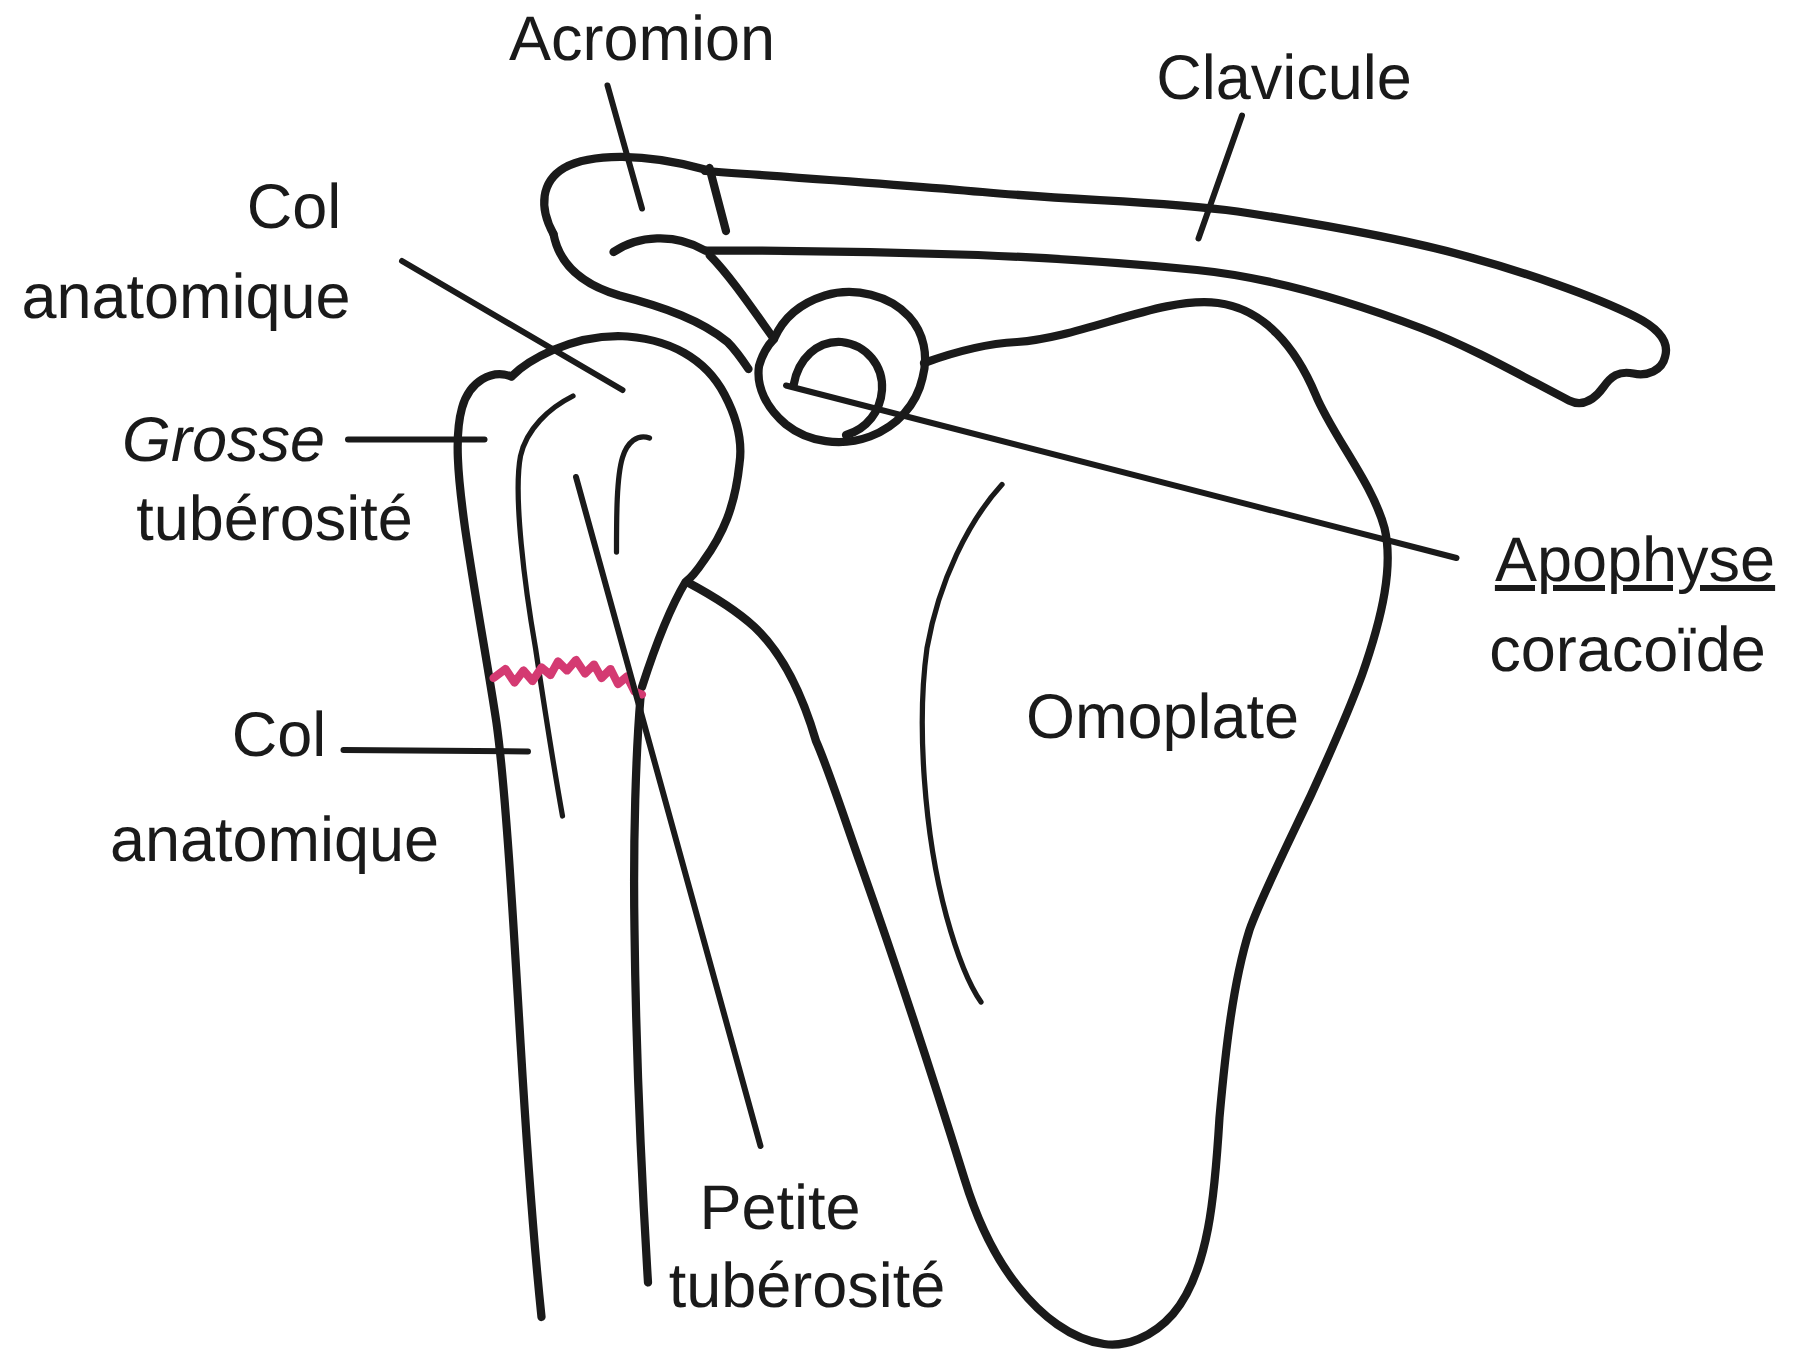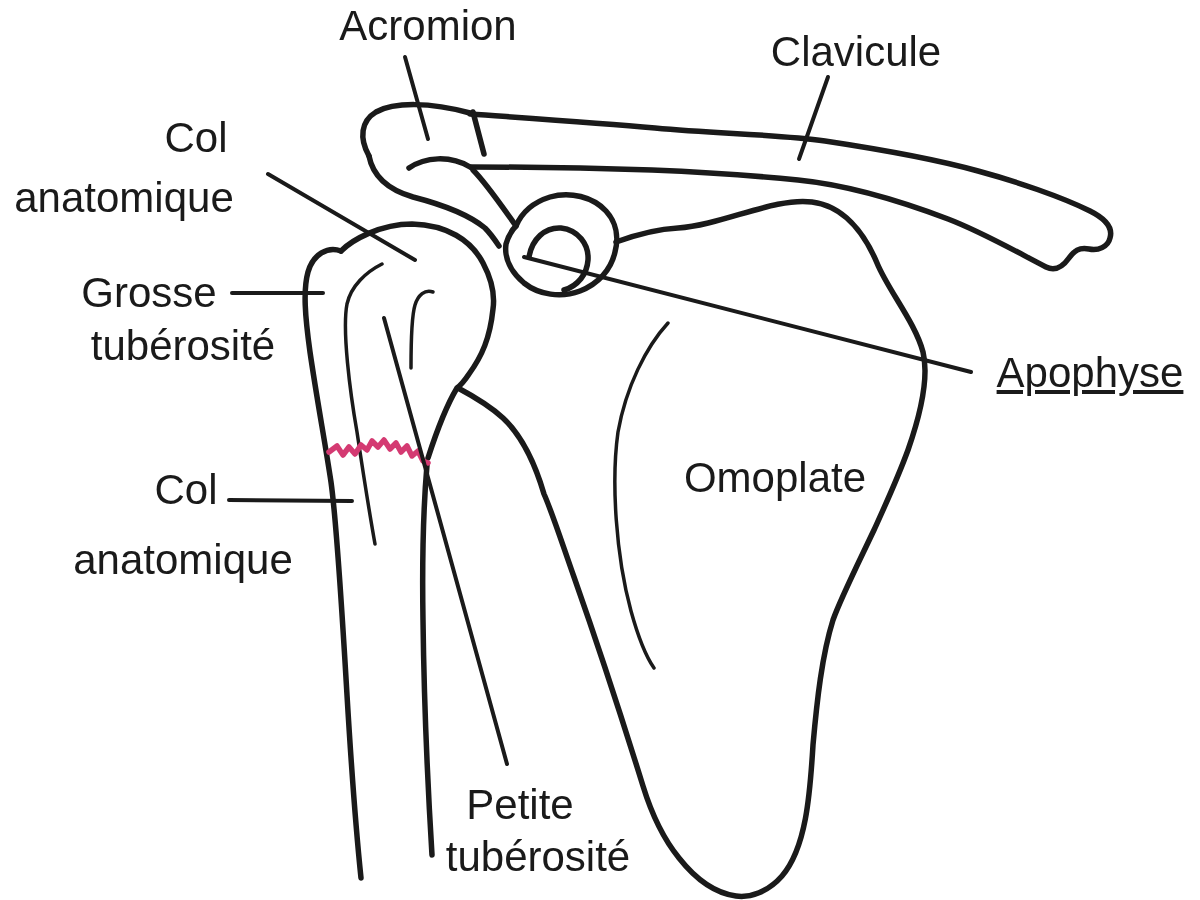--- a/index.html
+++ b/index.html
@@ -99,26 +99,27 @@
     <path class="leader" d="M 524,257 L 971,372"></path>
   </svg>
 
   <div class="lbl" style="left:428px;top:4px;">Acromion</div>
 
   <div class="lbl" style="left:856px;top:30px;text-align:right;">Clavicule</div>
 
   <div class="lbl" style="left:196px;top:116px;">Col</div>
   <div class="lbl" style="left:124px;top:176px;">anatomique</div>
 
-  <div class="lbl" style="left:149px;top:271px;">Grosse</div>
+  <div class="lbl" style="left:149px;top:271px;font-style:italic;">Grosse</div>
   <div class="lbl" style="left:183px;top:324px;">tubérosité</div>
 
   <div class="lbl" style="left:186px;top:468px;">Col</div>
   <div class="lbl" style="left:183px;top:538px;">anatomique</div>
 
   <div class="lbl" style="left:1090px;top:351px;text-decoration:underline;">Apophyse</div>
+  <div class="lbl" style="left:1085px;top:411px;">coracoïde</div>
 
   <div class="lbl" style="left:775px;top:456px;text-align:center;">Omoplate</div>
 
   <div class="lbl" style="left:520px;top:783px;">Petite</div>
   <div class="lbl" style="left:538px;top:835px;">tubérosité</div>
 
 </div>
 
 </body></html>

